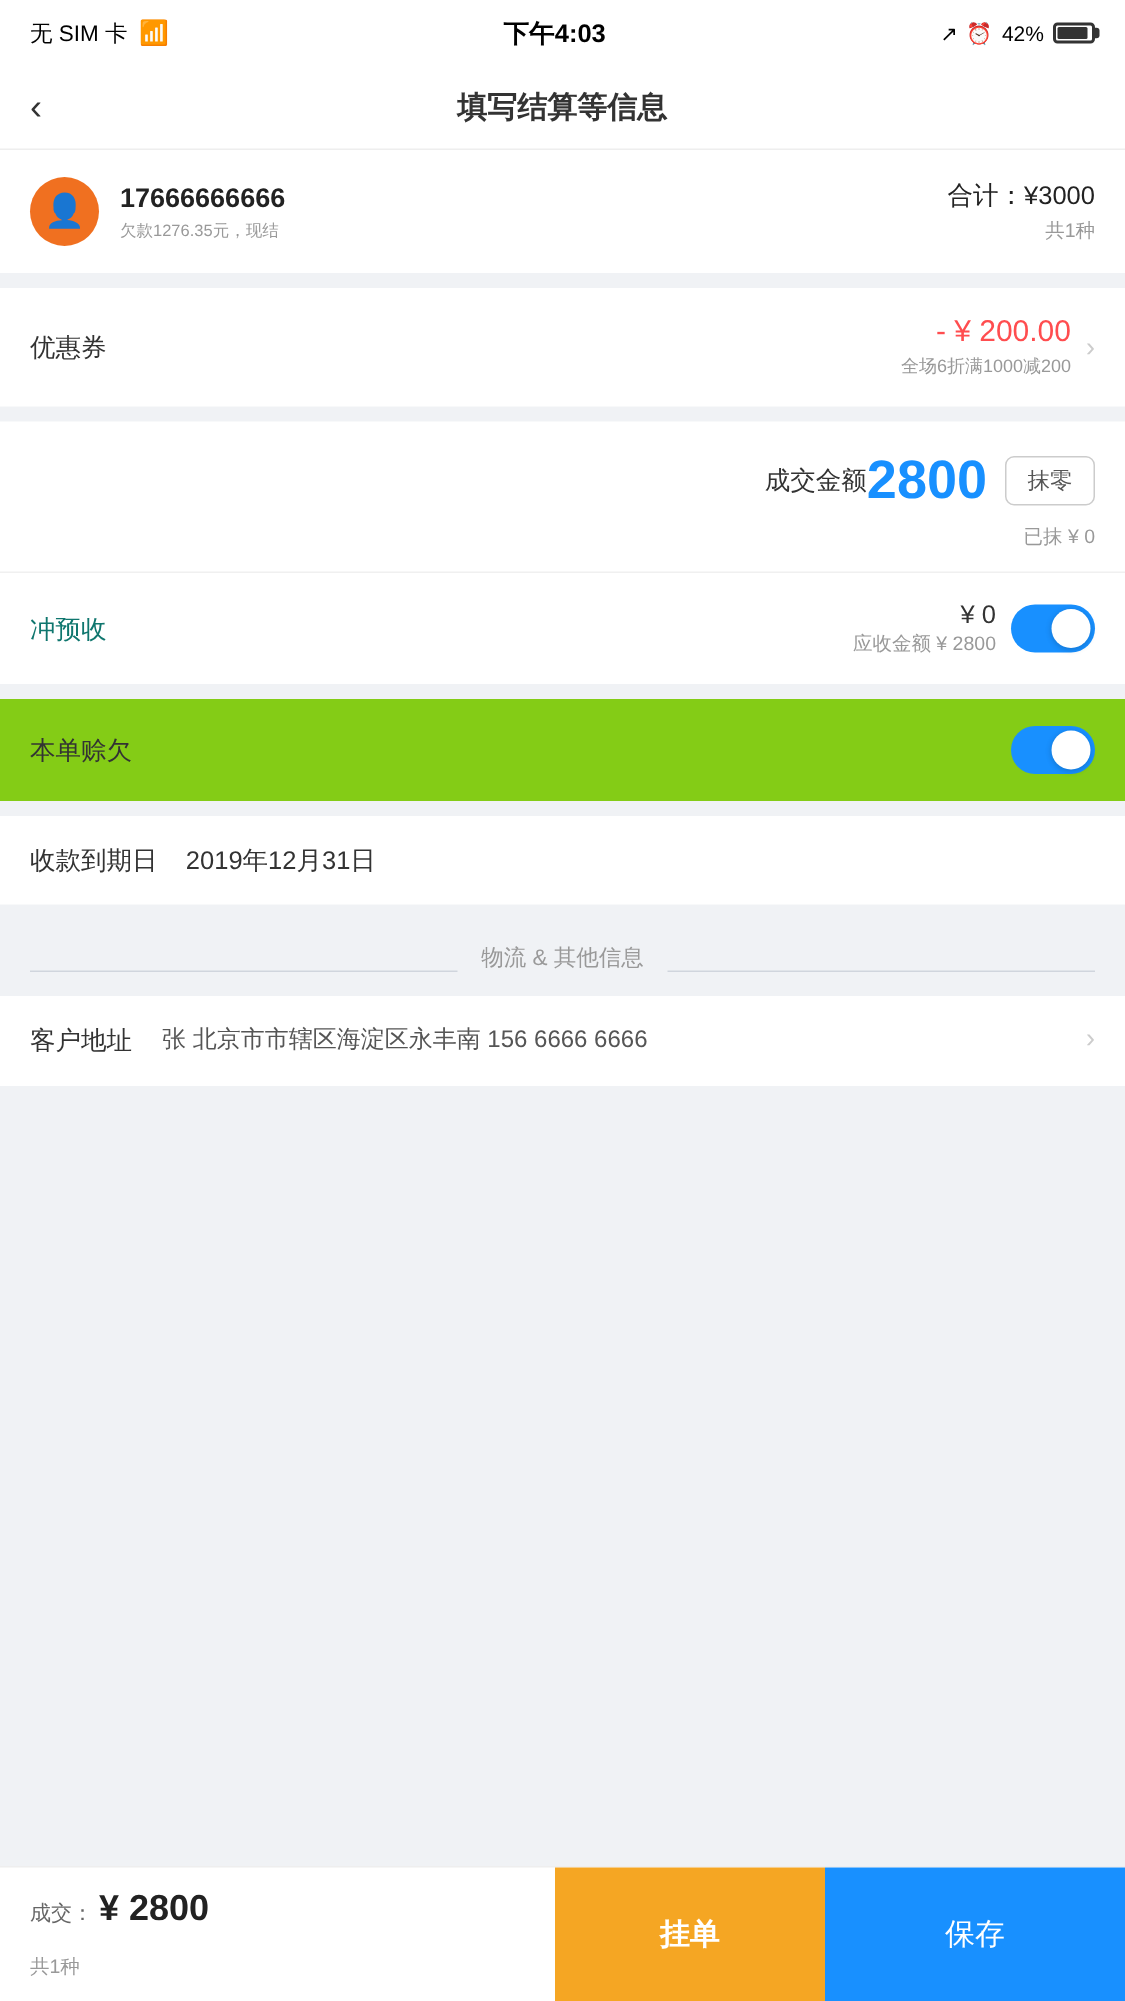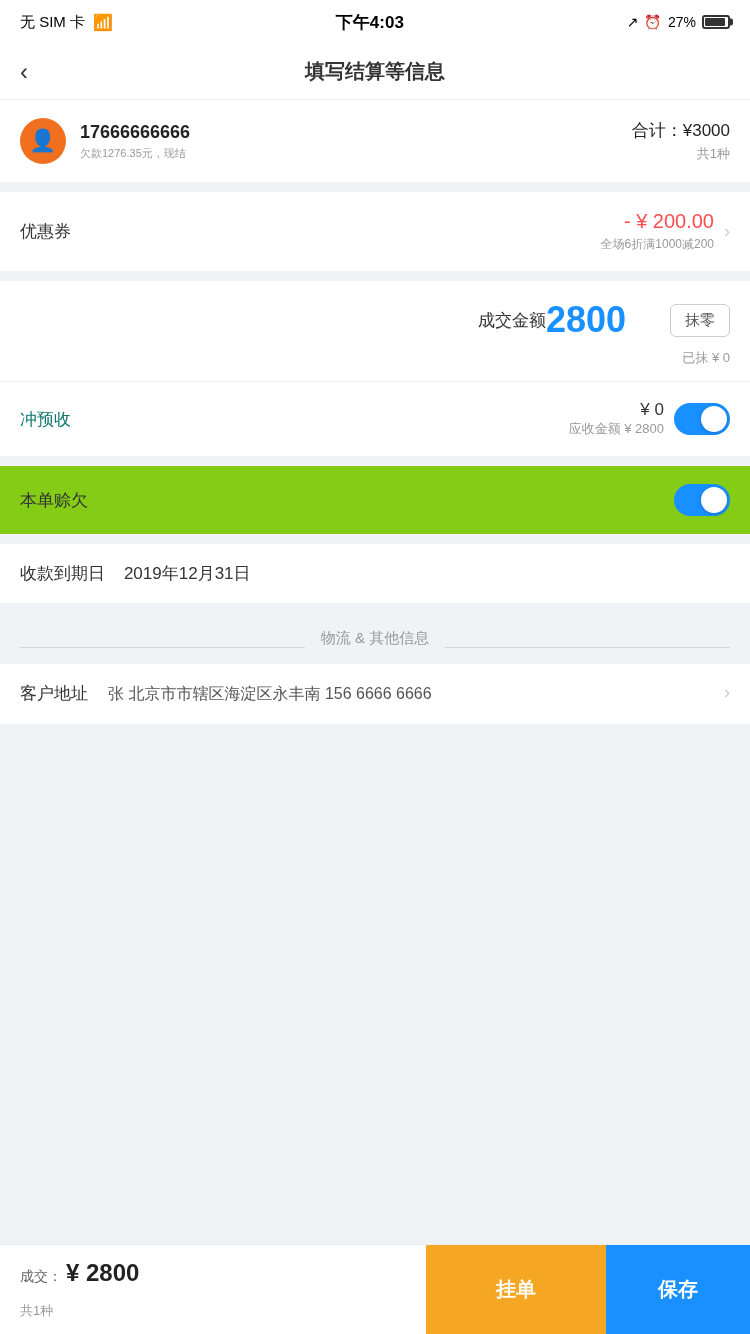--- a/index.html
+++ b/index.html
@@ -115,21 +115,20 @@
     .amount-right { display: flex; align-items: center; gap: 12px; }
     .amount-number { font-size: 36px; font-weight: 600; color: #1890ff; }
     .round-btn {
       border: 1px solid #ccc;
       border-radius: 6px;
       padding: 6px 14px;
       font-size: 15px;
       color: #555;
       background: #fff;
       cursor: pointer;
-      margin-left: 32px;
     }
     .amount-sub { font-size: 13px; color: #999; padding: 0 20px 14px 20px; text-align: right; }
 
     
     .toggle-row {
       display: flex;
       align-items: center;
       justify-content: space-between;
       padding: 18px 20px;
       background: #fff;
@@ -213,42 +212,42 @@
     .btn-pending {
       width: 180px;
       background: #f5a623;
       color: #fff;
       font-size: 20px;
       font-weight: 600;
       display: flex; align-items: center; justify-content: center;
       cursor: pointer;
     }
     .btn-save {
-      width: 144px;
+      width: 200px;
       background: #1890ff;
       color: #fff;
       font-size: 20px;
-      font-weight: 700;
+      font-weight: 400;
       display: flex; align-items: center; justify-content: center;
       cursor: pointer;
     }
   </style>
 </head>
 <body>
 
 <div class="status-bar">
   <div class="status-left">
     <span>无 SIM 卡</span>
     <span class="wifi-icon">📶</span>
   </div>
   <div class="status-center">下午4:03</div>
   <div class="status-right">
     <span>↗</span>
     <span>⏰</span>
-    <span>27%</span>
+    <span>42%</span>
     <div class="battery-bar">
       <div class="battery-fill"></div>
     </div>
   </div>
 </div>
 
 <div class="nav-bar">
   <span class="nav-back">‹</span>
   <span class="nav-title">填写结算等信息</span>
 </div>

